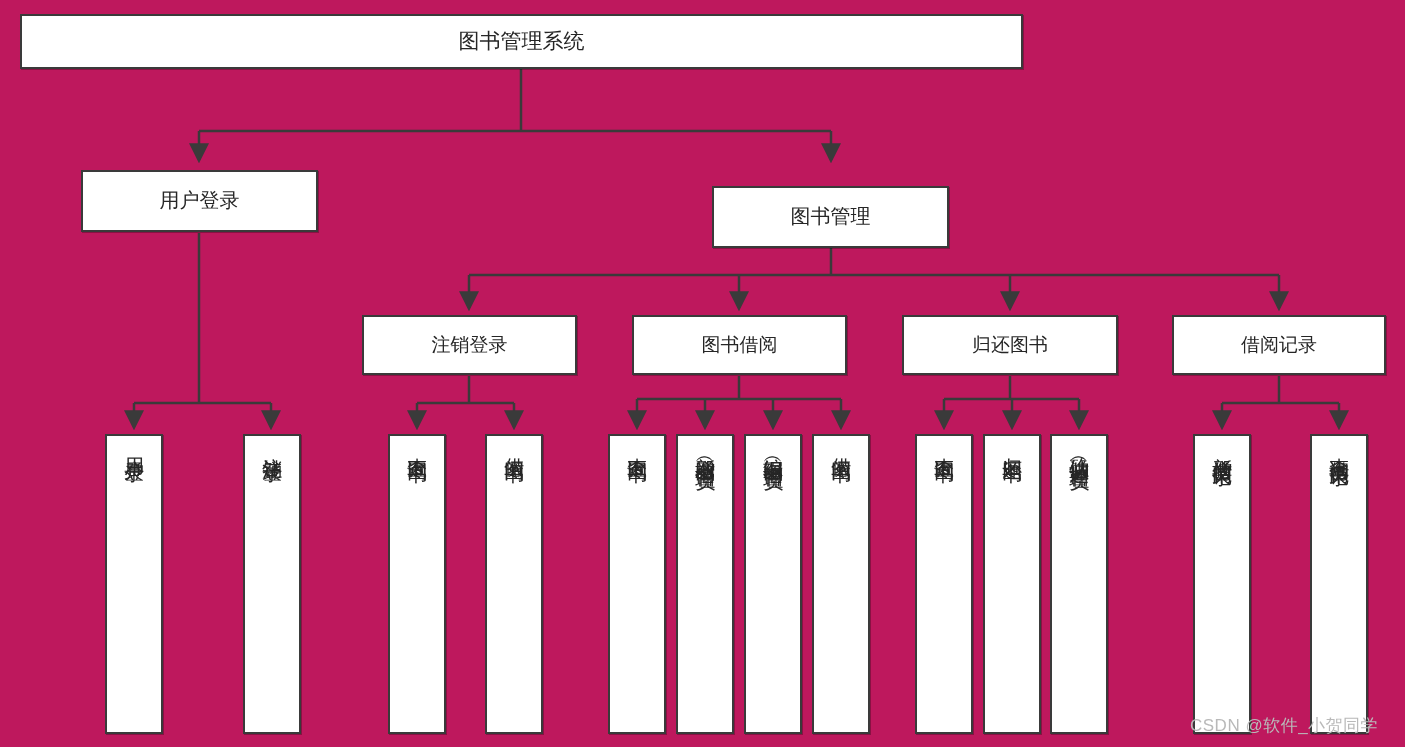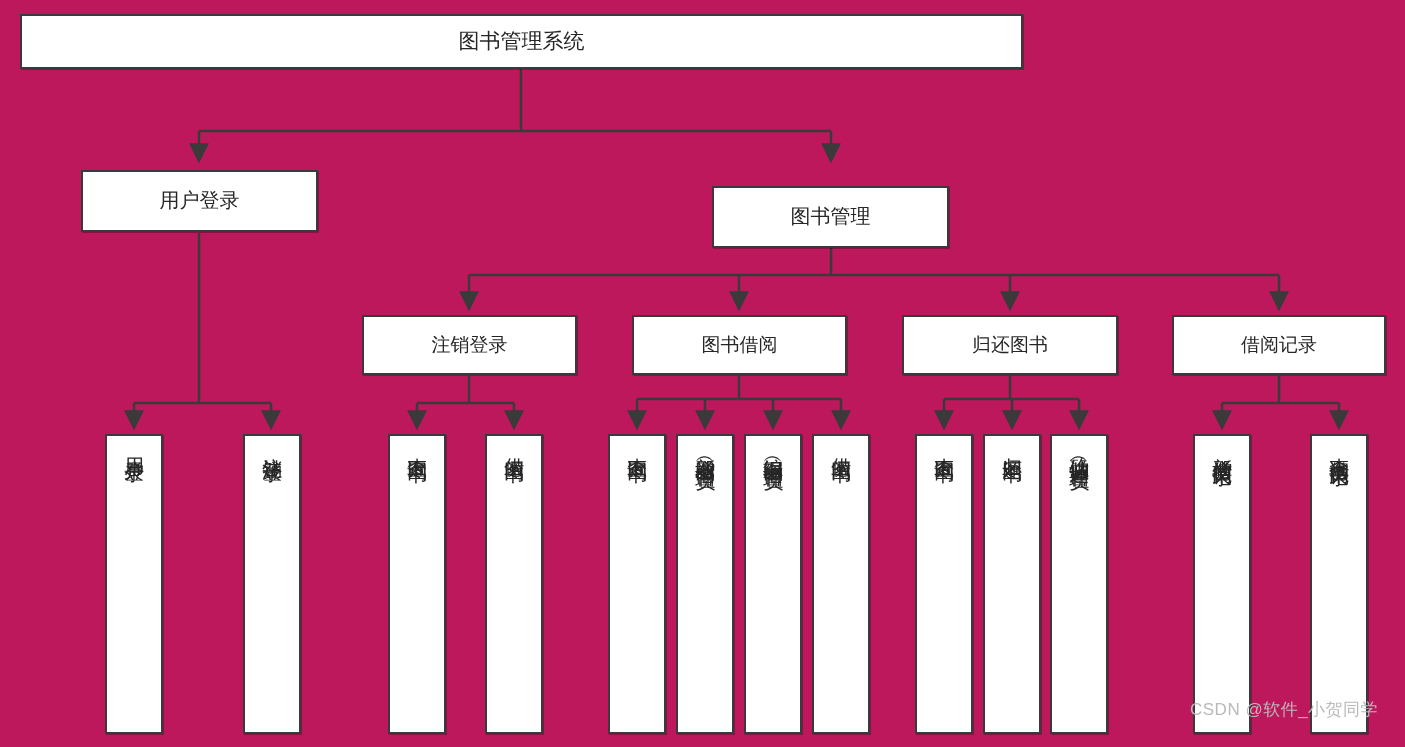--- a/index.html
+++ b/index.html
@@ -186,15 +186,15 @@
     <span class="lbl">确认归还（管理员）</span>
   </div>
 
   <div class="node leaf" style="left:1193px; top:434px; width:58px; height:300px;">
     <span class="lbl">新增借阅记录</span>
   </div>
   <div class="node leaf" style="left:1310px; top:434px; width:58px; height:300px;">
     <span class="lbl">查询借阅记录</span>
   </div>
 
-  <div class="watermark" style="left:1190px; top:698px;">CSDN @软件_小贺同学</div>
+  <div class="watermark" style="left:1190px; top:714px;">CSDN @软件_小贺同学</div>
 
 </div>
 
 </body></html>

